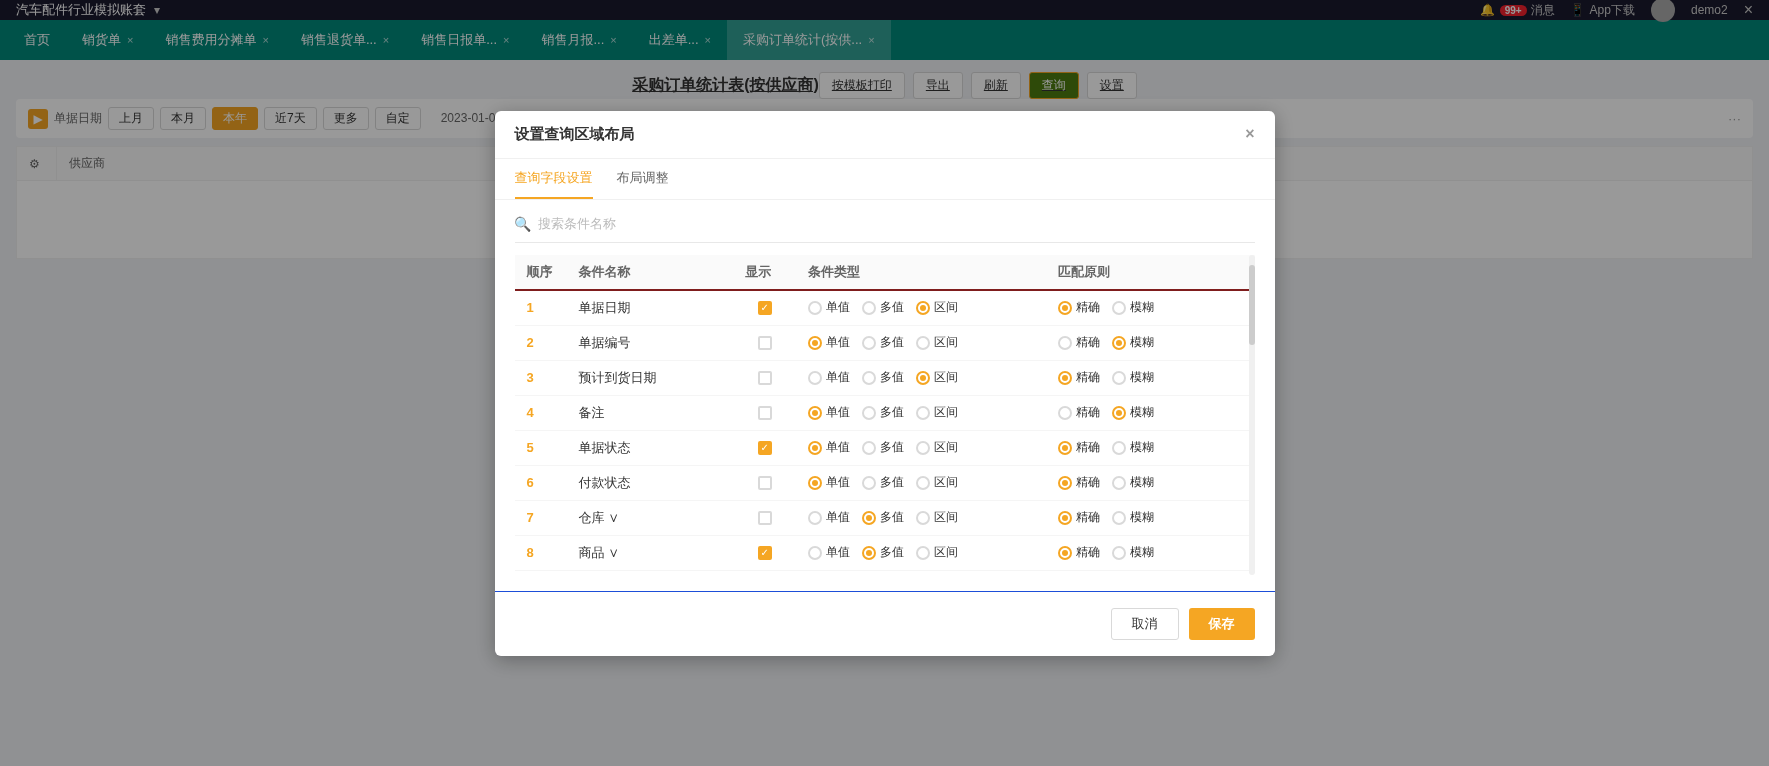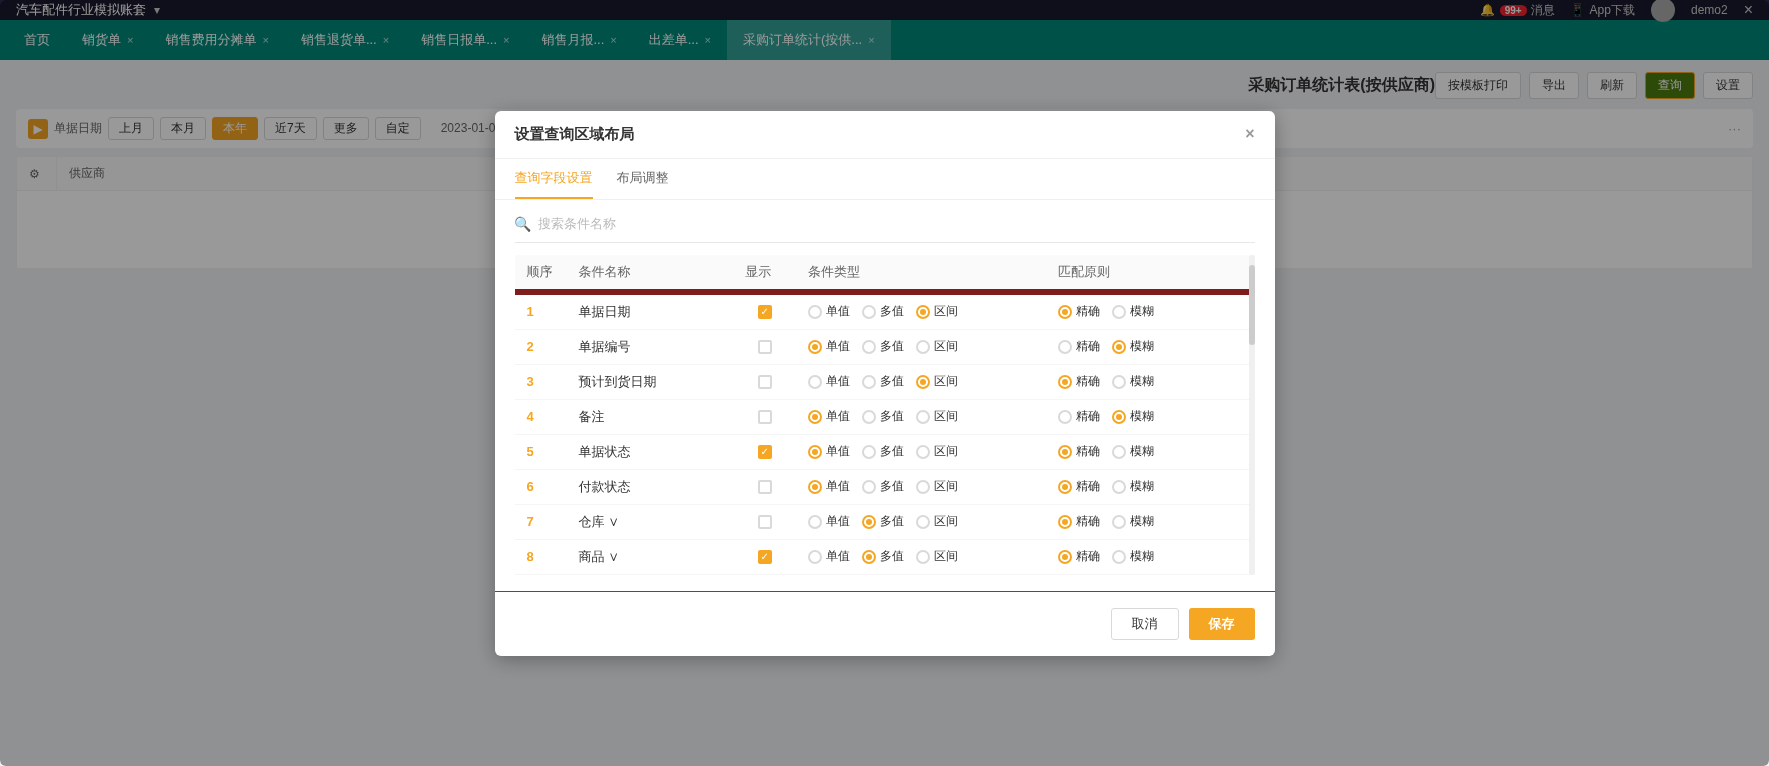--- a/index.html
+++ b/index.html
@@ -109,21 +109,20 @@
 
     
     .overlay {
       position: fixed;
       top: 0; left: 0; right: 0; bottom: 0;
       background: rgba(0,0,0,0.4);
       z-index: 100;
       display: flex;
       align-items: center;
       justify-content: center;
-      border-radius: 6px;
     }
 
     
     .modal {
       background: white;
       border-radius: 6px;
       width: 780px;
       max-height: 680px;
       display: flex;
       flex-direction: column;
@@ -178,23 +177,23 @@
       width: 200px;
     }
     .search-input::placeholder { color: #bbb; }
 
     
     .settings-table { width: 100%; border-collapse: collapse; font-size: 13px; }
     .settings-table thead tr { background: #fafafa; }
     .settings-table th {
       padding: 8px 12px;
       text-align: left;
-      font-weight: normal;
+      font-weight: bold;
       color: #666;
-      border-bottom: 6px solid #7f1d1d;
+      border-bottom: 2px solid #7f1d1d;
     }
     .settings-table td {
       padding: 8px 12px;
       border-bottom: 1px solid #f5f5f5;
     }
 
     .col-order { width: 50px; color: #f5a623; font-weight: bold; }
     .col-name { width: 160px; }
     .col-show { width: 60px; text-align: center; }
     .col-type { width: 240px; }
@@ -346,21 +345,21 @@
     <span>出差单...</span>
     <span class="close-x">×</span>
   </div>
   <div class="nav-tab active" style="background:rgba(255,255,255,0.2);">
     <span>采购订单统计(按供...</span>
     <span class="close-x">×</span>
   </div>
 </div>
 
 <div style="position:relative;padding:12px 16px;">
-  <div style="display:flex;align-items:center;justify-content:flex-end;margin-bottom:10px;">
+  <div style="display:flex;align-items:center;justify-content:center;text-decoration:underline;">
     <h2 style="font-size:16px;font-weight:bold;color:#333;">采购订单统计表(按供应商)</h2>
     <div style="display:flex;gap:8px;">
       <button class="action-btn" style="display:flex;align-items:center;gap:4px;">按模板打印</button>
       <button class="action-btn">导出</button>
       <button class="action-btn">刷新</button>
       <button class="action-btn primary" style="background:#4d7c0f;border-color:#f5a623;color:white;">查询</button>
       <button class="action-btn">设置</button>
     </div>
   </div>
 

